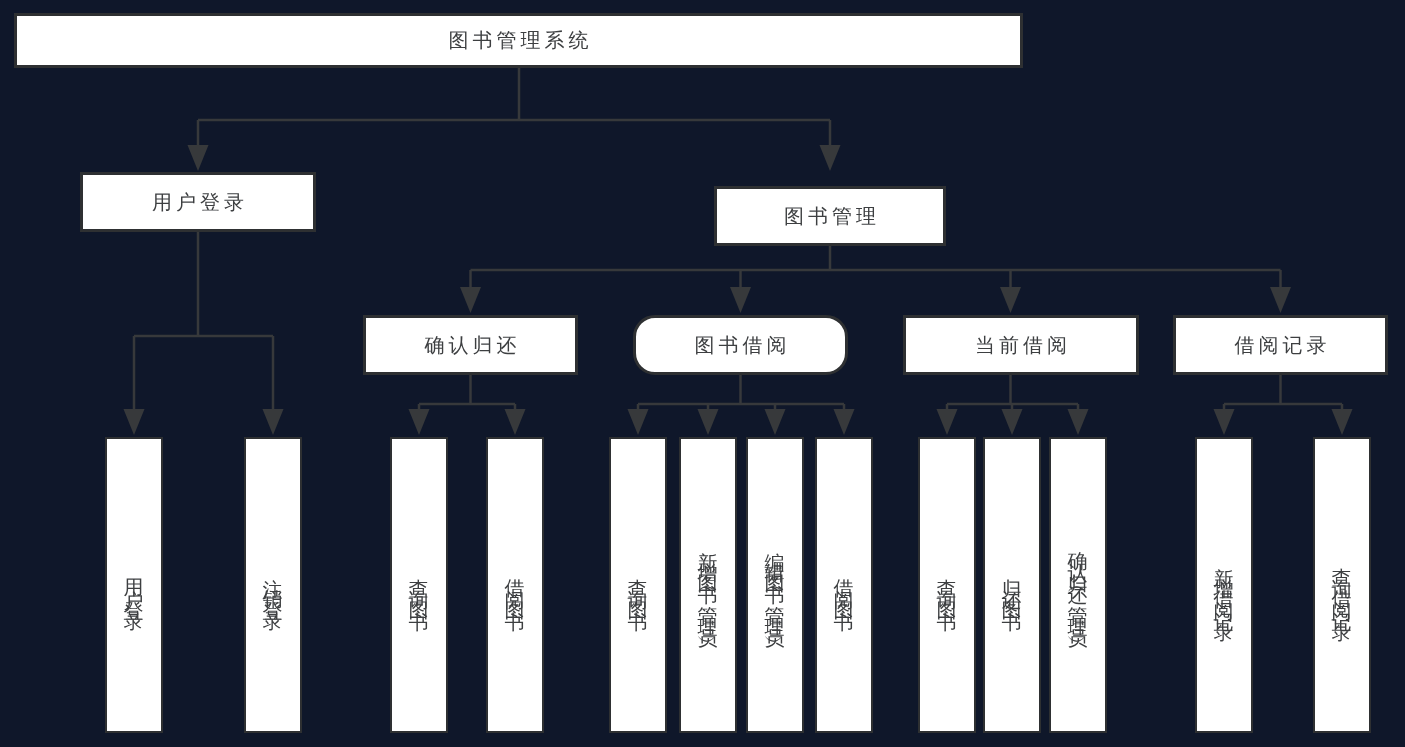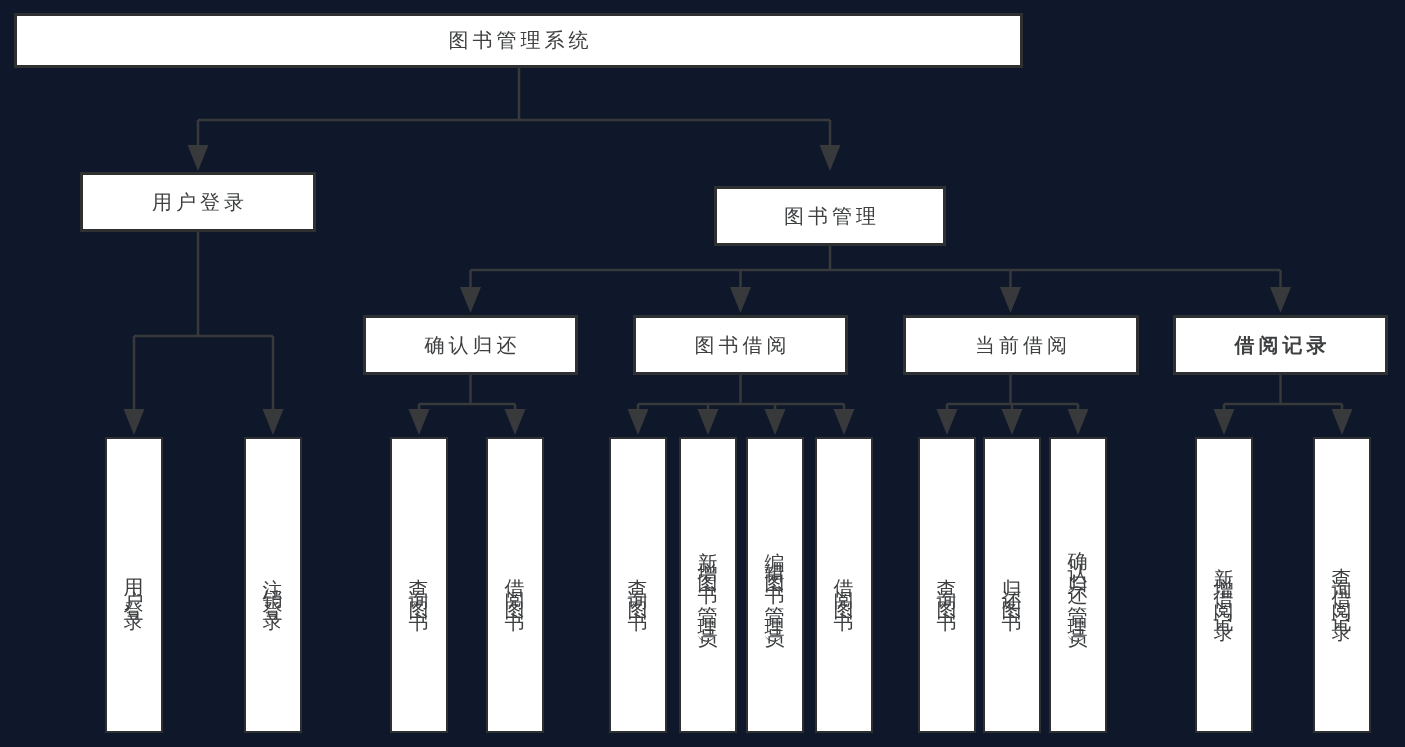--- a/index.html
+++ b/index.html
@@ -72,23 +72,23 @@
     white-space: nowrap;
     text-shadow: 1px 1px 0 rgba(255,255,255,0.85), -1px -1px 0 rgba(255,255,255,0.85);
   }
 
   
   #n-root  { left: 14px;  top: 13px;  width: 1009px; height: 55px; }
   #n-login { left: 80px;  top: 172px; width: 236px;  height: 60px; }
   #n-mgmt  { left: 714px; top: 186px; width: 232px;  height: 60px; }
 
   #n-rec   { left: 363px;  top: 315px; width: 215px; height: 60px; }
-  #n-bor   { left: 633px;  top: 315px; width: 215px; height: 60px; }
+  #n-bor   { left: 633px;  top: 315px; width: 215px; height: 60px; border-radius: 22px; }
   #n-cur   { left: 903px;  top: 315px; width: 236px; height: 60px; }
-  #n-recd  { left: 1173px; top: 315px; width: 215px; height: 60px; font-weight: bold; }
+  #n-recd  { left: 1173px; top: 315px; width: 215px; height: 60px; }
 
   #l-a1 { left: 105px; }
   #l-a2 { left: 244px; }
   #l-b1 { left: 390px; }
   #l-b2 { left: 486px; }
   #l-c1 { left: 609px; }
   #l-c2 { left: 679px; }
   #l-c3 { left: 746px; }
   #l-c4 { left: 815px; }
   #l-d1 { left: 918px; }

